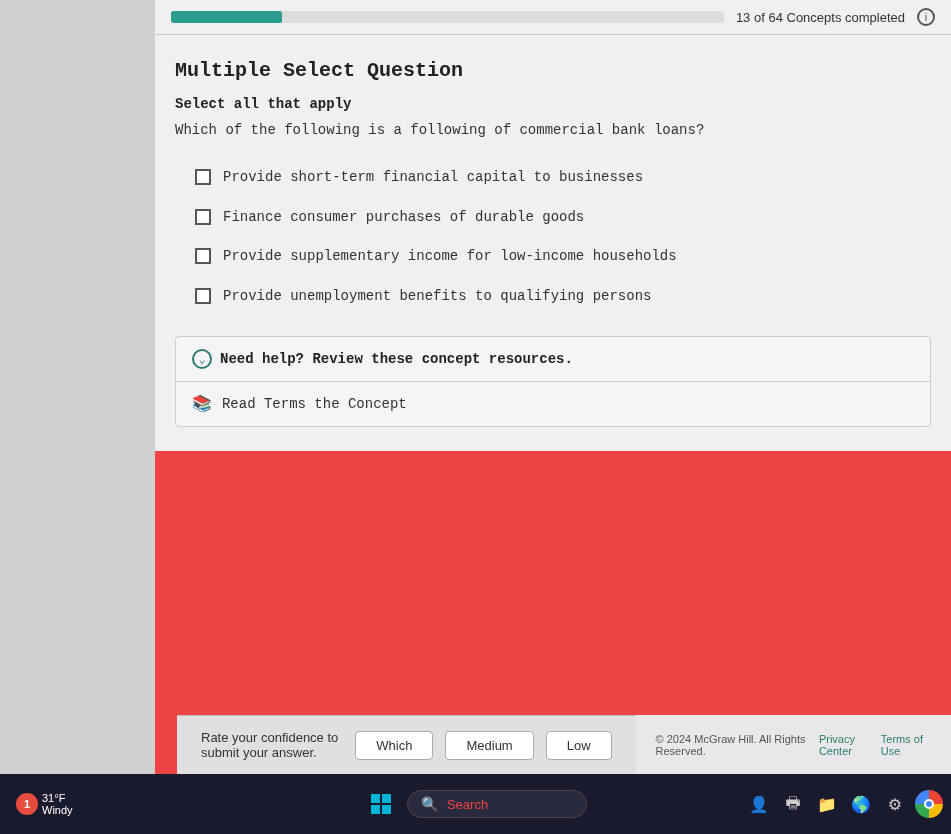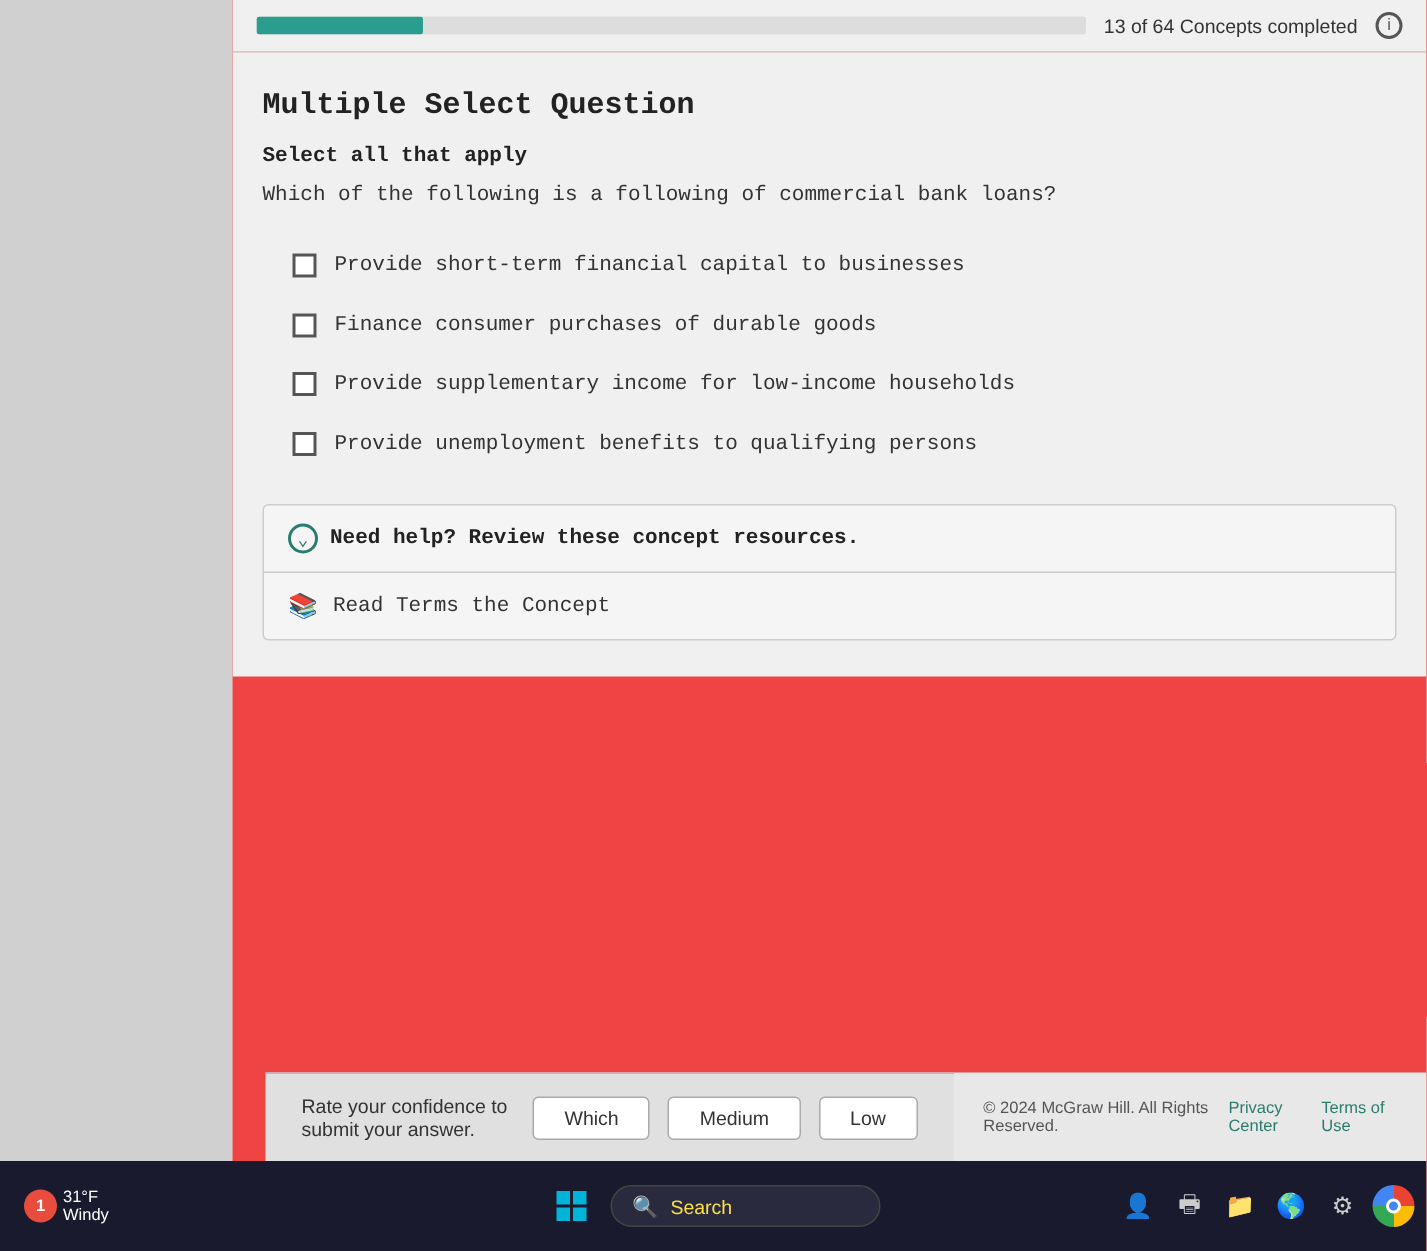--- a/index.html
+++ b/index.html
@@ -294,21 +294,21 @@
       cursor: pointer;
       min-width: 180px;
     }
 
     .search-icon-taskbar {
       color: #aaa;
       font-size: 14px;
     }
 
     .search-text-taskbar {
-      color: #fde047;
+      color: #ef4444;
       font-size: 13px;
     }
 
     .taskbar-right {
       display: flex;
       align-items: center;
       gap: 6px;
       margin-left: auto;
     }
 

